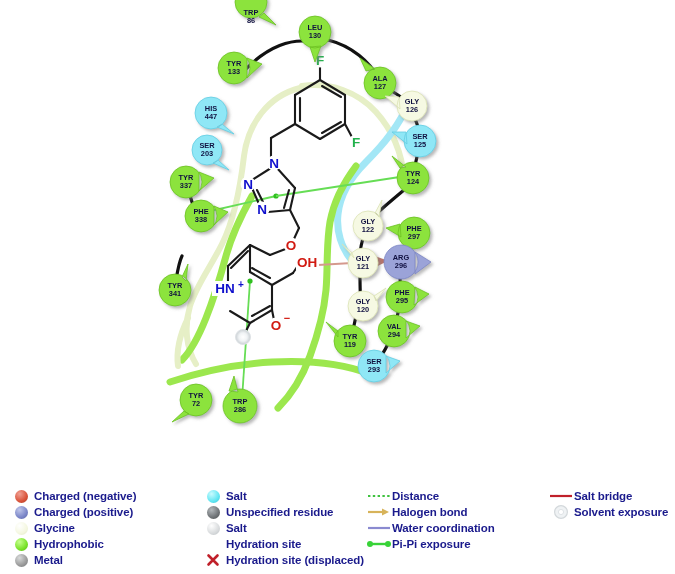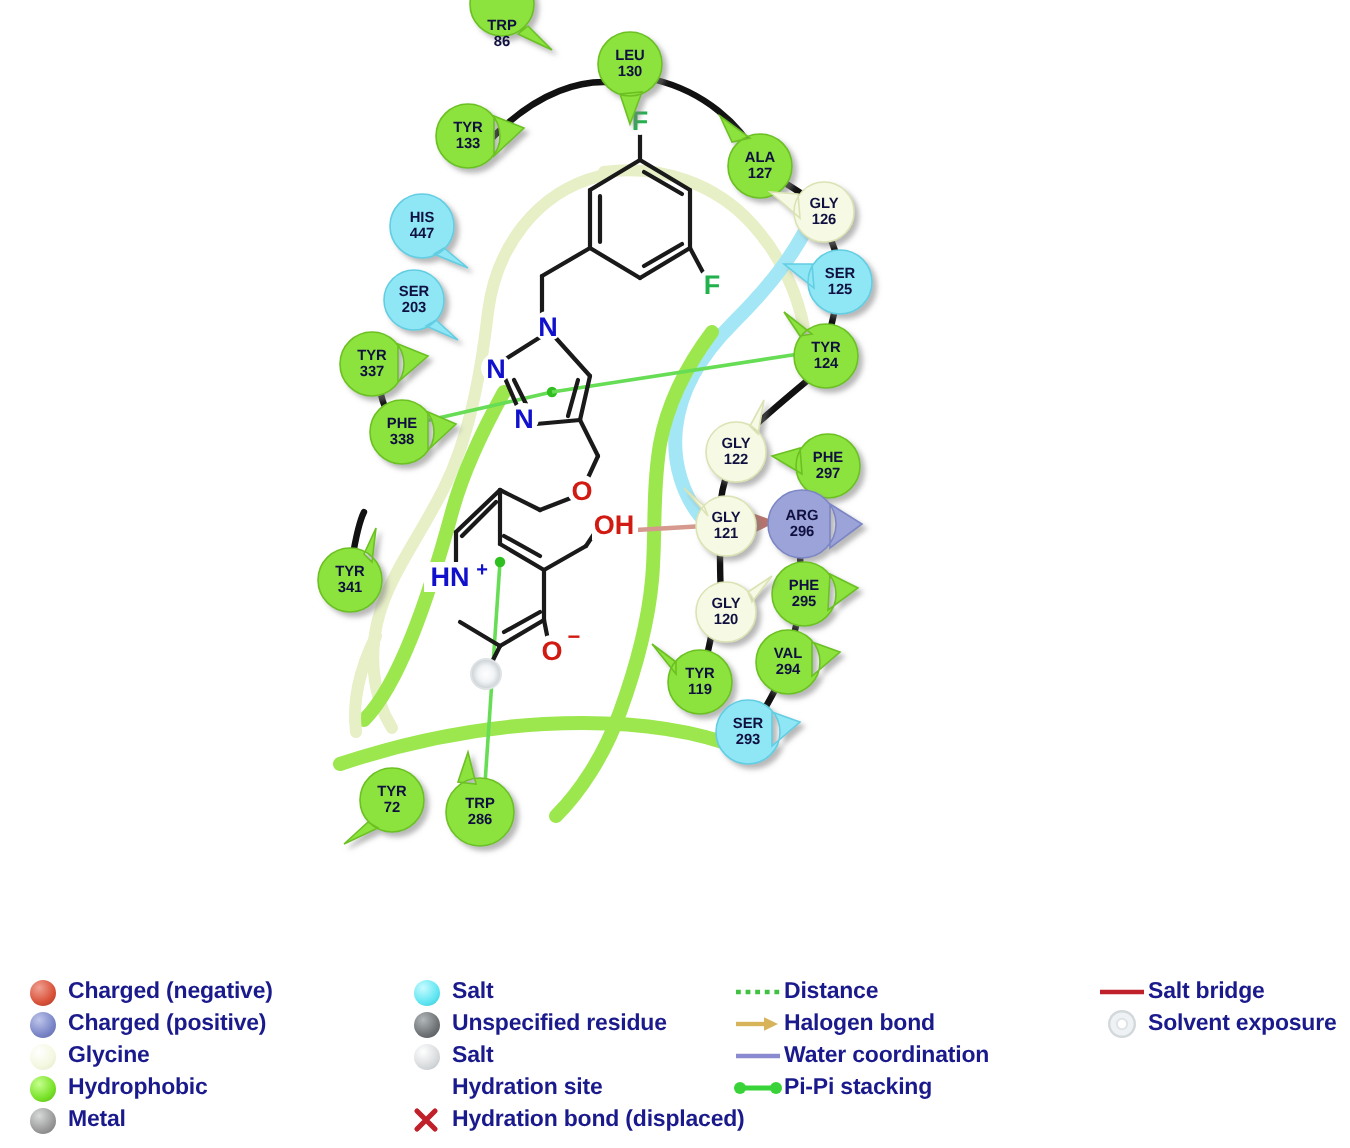--- a/index.html
+++ b/index.html
@@ -407,21 +407,21 @@
           <span class="lg-circ" style="background:#ffffff;"></span>
         </span>
         <span class="legend-txt">Hydration site</span>
       </div>
       <div class="legend-row">
         <span class="legend-sym">
           <svg width="14" height="14" viewBox="0 0 14 14">
             <path d="M2.5,2.5 L11.5,11.5 M11.5,2.5 L2.5,11.5" stroke="#c0202a" stroke-width="2.6" stroke-linecap="round"></path>
           </svg>
         </span>
-        <span class="legend-txt">Hydration bond (displaced)</span>
+        <span class="legend-txt">Hydration site (displaced)</span>
       </div>
     </div>
 
     <div class="legend-col" style="left:366px;">
       <div class="legend-row">
         <span class="legend-sym">
           <svg width="24" height="10" viewBox="0 0 24 10">
             <line x1="1" y1="5" x2="23" y2="5" stroke="#3fc23f" stroke-width="2.2" stroke-dasharray="2.4 2.4"></line>
           </svg>
         </span>
@@ -445,21 +445,21 @@
         <span class="legend-txt">Water coordination</span>
       </div>
       <div class="legend-row">
         <span class="legend-sym">
           <svg width="24" height="10" viewBox="0 0 24 10">
             <line x1="3" y1="5" x2="21" y2="5" stroke="#38d338" stroke-width="2.4"></line>
             <circle cx="3" cy="5" r="3" fill="#38d338"></circle>
             <circle cx="21" cy="5" r="3" fill="#38d338"></circle>
           </svg>
         </span>
-        <span class="legend-txt">Pi-Pi stacking</span>
+        <span class="legend-txt">Pi-Pi exposure</span>
       </div>
     </div>
 
     <div class="legend-col" style="left:548px;">
       <div class="legend-row">
         <span class="legend-sym">
           <svg width="24" height="10" viewBox="0 0 24 10">
             <line x1="1" y1="5" x2="23" y2="5" stroke="#c0202a" stroke-width="2.2"></line>
           </svg>
         </span>

